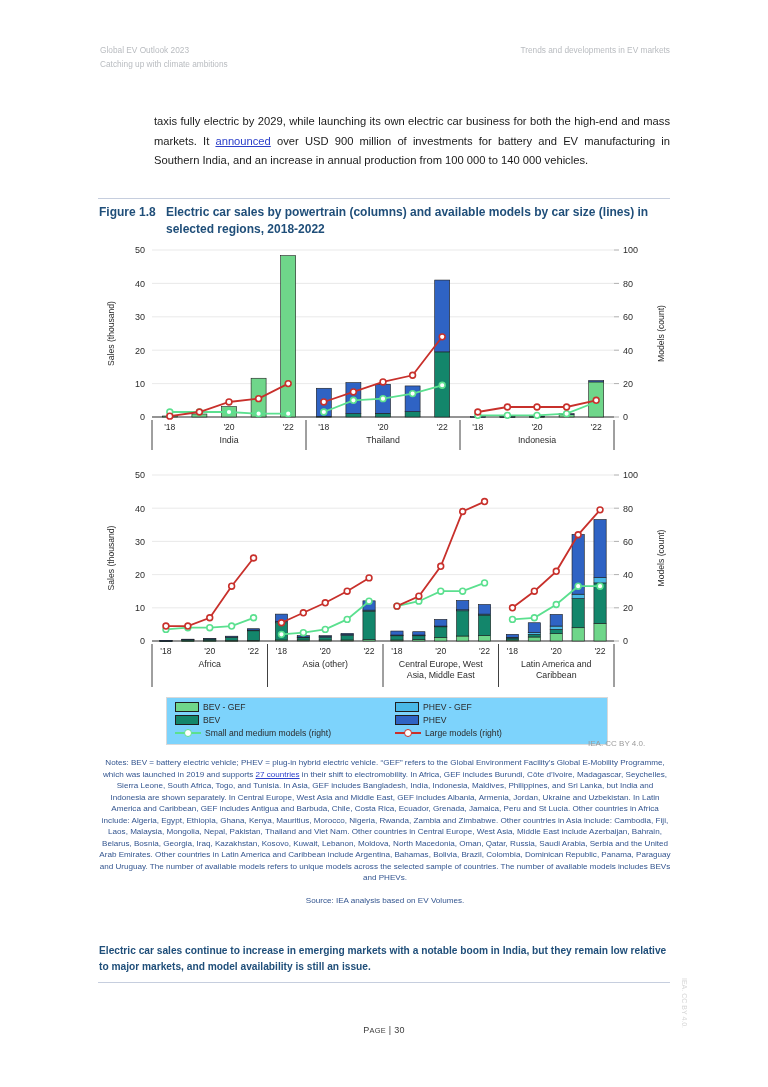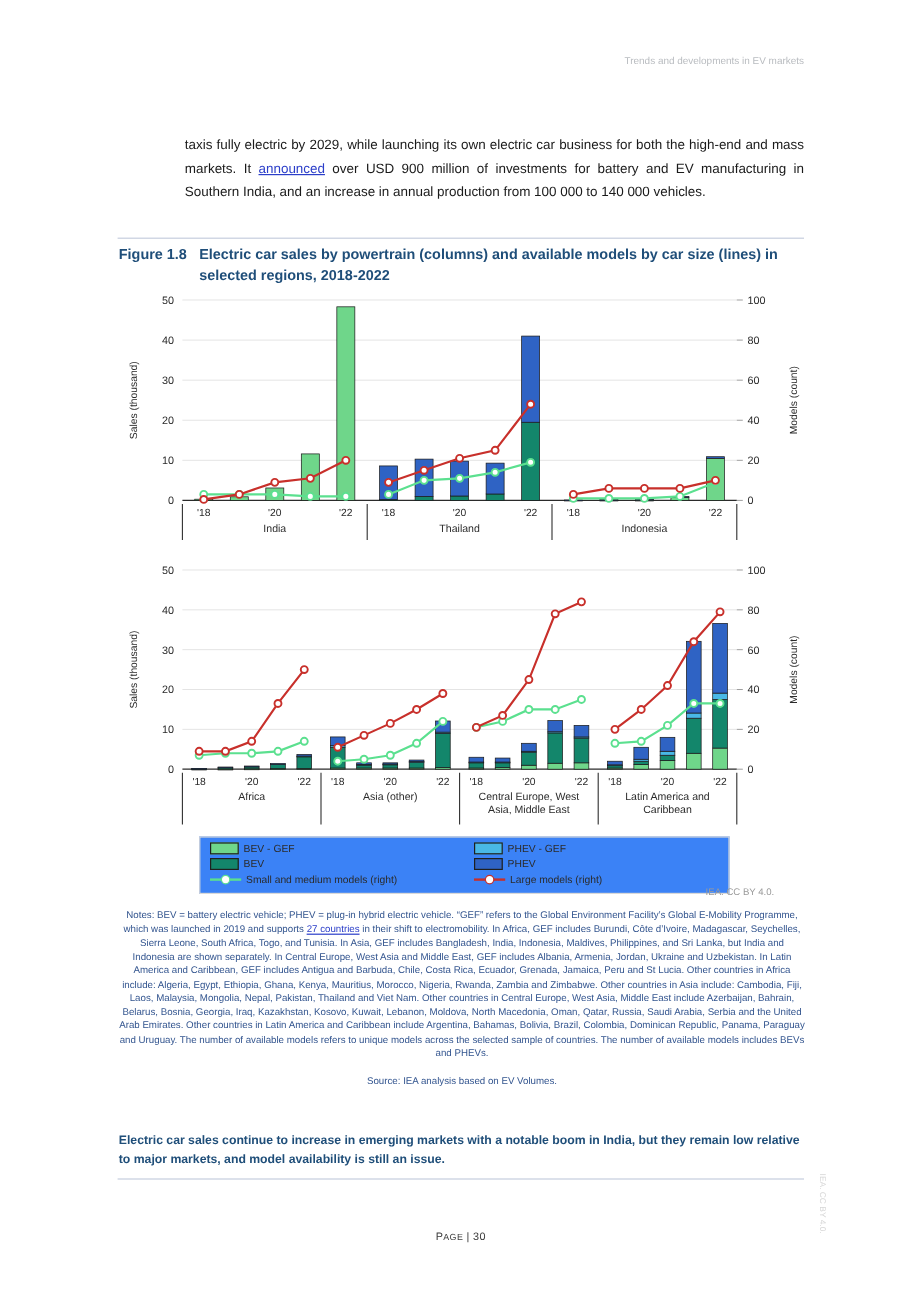--- a/index.html
+++ b/index.html
@@ -33,21 +33,21 @@
   .fig-cap .txt{margin-left:67px;display:block;}
 
   
   .chartbox{position:absolute;left:100px;width:572px;}
   #chart-top{top:240px;height:215px;}
   #chart-bottom{top:465px;height:228px;}
   .chartbox svg{display:block;}
 
   
   .legend{position:absolute;left:166px;top:697px;width:440px;height:46px;
-          border:1px solid #d9d9d9;background:#3b82f6;}
+          border:1px solid #d9d9d9;background:#7dd3fc;}
   .legend .row{position:absolute;font-size:8.6px;color:#2b2b2b;
                white-space:nowrap;}
   .legend .sw{display:inline-block;width:22px;height:8px;vertical-align:middle;
               margin-right:4px;border:1px solid #1f1f1f;}
   .legend .lineSw{display:inline-block;width:26px;height:9px;vertical-align:middle;
               margin-right:4px;position:relative;}
   .legend .lineSw i{position:absolute;left:0;top:4px;width:26px;height:2px;display:block;}
   .legend .lineSw b{position:absolute;left:9px;top:1px;width:6px;height:6px;
               border-radius:50%;background:#fff;display:block;}
   .legend .lbl{vertical-align:middle;}
@@ -75,20 +75,24 @@
   .pagefoot{position:absolute;left:0;top:1025px;width:768px;text-align:center;
             font-size:9px;color:#3b3b3b;letter-spacing:.3px;}
   .pagefoot .sc{font-size:7.4px;}
 </style>
 </head>
 <body>
 
 <div class="page">
 
   <div class="runhead">
+    <div class="left">
+      <div>Global EV Outlook 2023</div>
+      <div>Catching up with climate ambitions</div>
+    </div>
     <div class="right">Trends and developments in EV markets</div>
   </div>
 
   <p class="bodytext"><span>taxis fully electric by 2029, while launching its own electric car business for both the high-end and mass markets. It </span><a href="#">announced</a><span> over USD 900 million of investments for battery and EV manufacturing in Southern India, and an increase in annual production from 100 000 to 140 000 vehicles.</span></p>
 
   <div class="fig-rule"></div>
   <div class="fig-cap">
     <span class="num">Figure 1.8</span>
     <span class="txt">Electric car sales by powertrain (columns) and available models by car size (lines) in selected regions, 2018-2022</span>
   </div>

